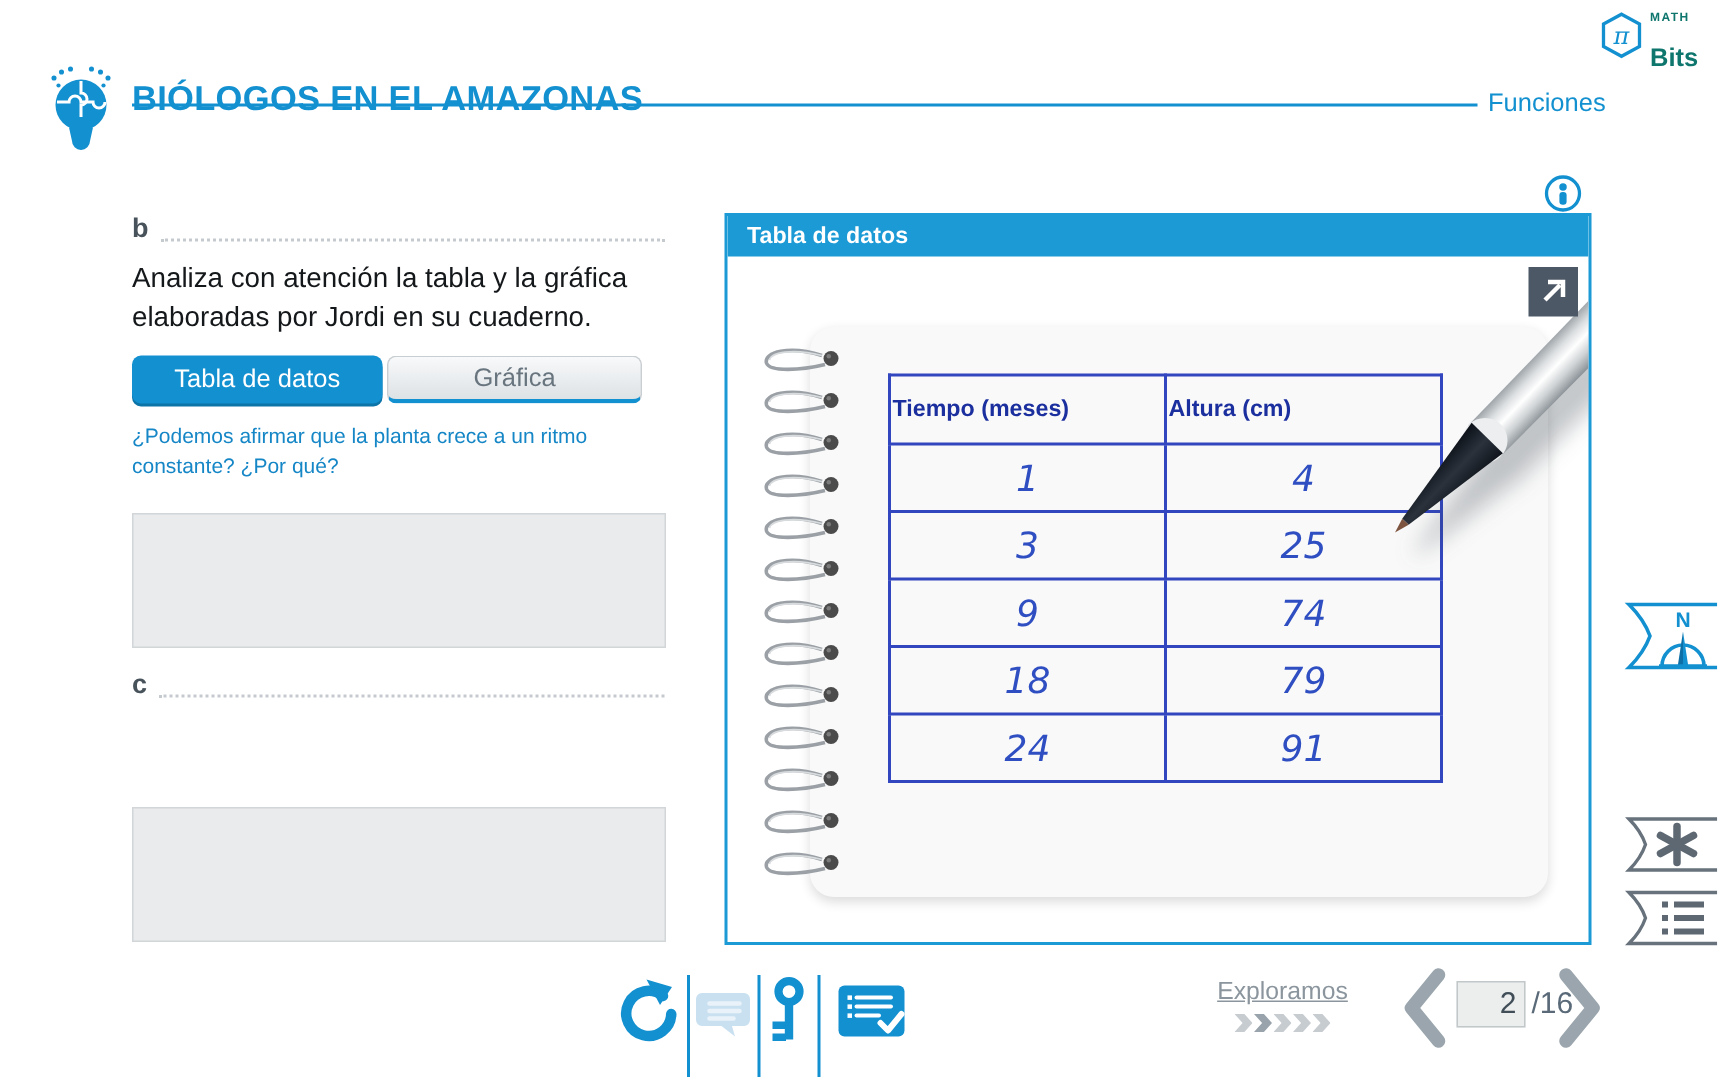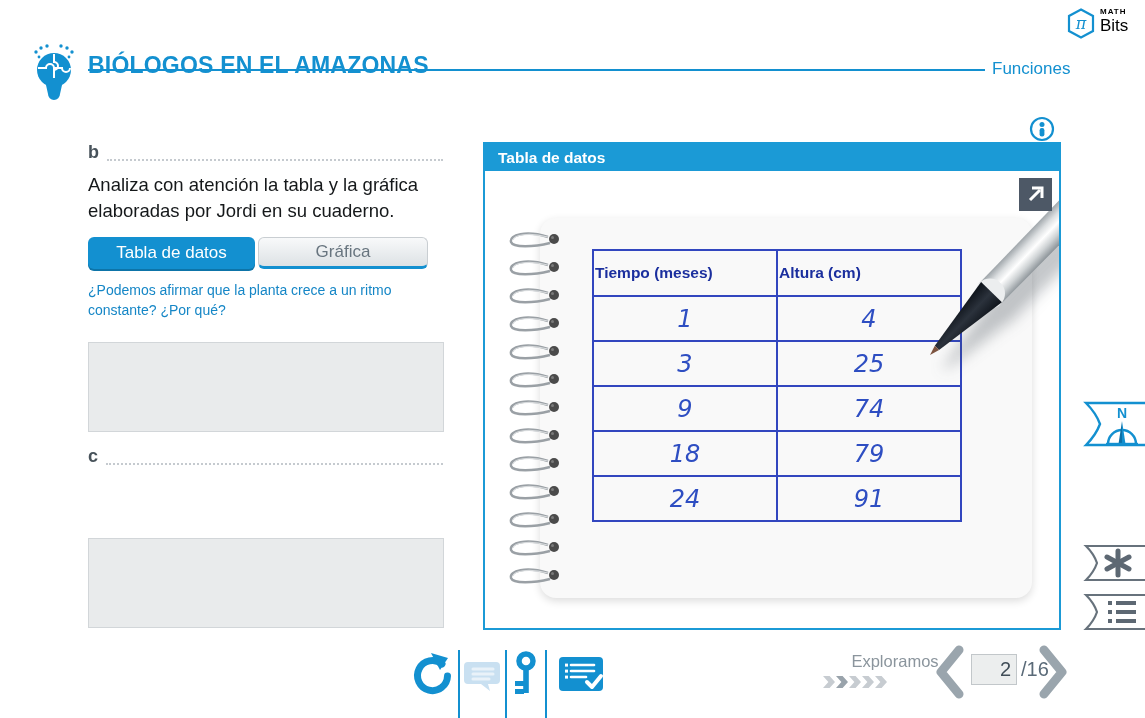--- a/index.html
+++ b/index.html
@@ -6,23 +6,23 @@
   #app{position:relative;width:1145px;height:718px;background:#fff;overflow:hidden;
        font-family:"Liberation Sans",sans-serif;-webkit-font-smoothing:antialiased;}
   .abs{position:absolute;}
 
   
   .page-title{left:88px;top:52px;font-size:23px;font-weight:bold;color:#1390d0;letter-spacing:.2px;}
   .title-rule{left:88px;top:69px;width:897px;height:2px;background:#1390d0;}
   .topic-label{left:992px;top:59px;font-size:17px;color:#1390d0;}
   .page-subtitle{left:88px;top:77px;font-size:19px;color:#1390d0;}
   .brand{left:1066px;top:8px;display:flex;align-items:flex-start;}
-  .brand-text{margin-left:4px;color:#000000;line-height:1;}
+  .brand-text{margin-left:4px;color:#0f766e;line-height:1;}
   .brand-math{font-size:8px;font-weight:bold;letter-spacing:1px;display:block;}
-  .brand-bits{font-size:17px;font-weight:normal;display:block;margin-top:1px;}
+  .brand-bits{font-size:17px;font-weight:bold;display:block;margin-top:14px;}
 
   
   .sec-label-row{left:88px;width:355px;display:flex;align-items:flex-end;}
   .sec-letter{font-size:18px;font-weight:bold;color:#47525a;line-height:1;}
   .sec-dots{flex:1;margin-left:8px;border-bottom:2px dotted #c5cacf;height:14px;}
   .instruction{left:88px;top:172px;width:362px;font-size:18.5px;color:#15181a;line-height:1.42;}
   .btn{box-sizing:border-box;height:32px;border-radius:6px;font-size:17px;display:flex;
        align-items:center;justify-content:center;cursor:pointer;}
   .btn-active{left:88px;top:237px;width:167px;background:#1390d0;color:#fff;border:0;
        box-shadow:0 2px 0 #0d74a8;}
@@ -45,21 +45,21 @@
   .data-table{position:absolute;left:52px;top:31px;border-collapse:collapse;table-layout:fixed;width:360px;}
   .data-table th{border:2px solid #3246bf;height:42px;width:180px;color:#1b2f9e;
        font-size:15.5px;font-weight:bold;text-align:left;}
   .data-table td{border:2px solid #3246bf;height:41px;color:#2e4ec2;font-size:24px;
        font-style:italic;text-align:center;font-family:"DejaVu Sans",sans-serif;}
   .pen-svg{position:absolute;left:0;top:0;pointer-events:none;
        filter:drop-shadow(12px 16px 7px rgba(60,70,80,.30));}
 
   
   .tool-divider{width:2px;background:#1390d0;top:650px;height:68px;}
-  .stage-label{left:840px;top:652px;width:110px;text-align:center;font-size:16.5px;color:#8b959d;}
+  .stage-label{left:800px;top:652px;width:110px;text-align:center;font-size:16.5px;color:#8b959d;text-decoration:underline;}
   .progress-row{left:823px;top:676px;display:flex;}
   .chev{width:12px;height:12px;margin-right:1px;background:#c7ccd1;
        clip-path:polygon(0 0,55% 0,100% 50%,55% 100%,0 100%,45% 50%);}
   .chev.active{background:#99a3ab;}
   .page-box{left:971px;top:654px;width:46px;height:31px;background:#eceeee;border:1px solid #c2c7ca;
        box-sizing:border-box;text-align:right;font-size:20px;color:#414e58;
        font-family:"Liberation Sans",sans-serif;padding-right:5px;}
   .page-total{left:1021px;top:658px;font-size:20px;color:#5a6a78;}
 
   

